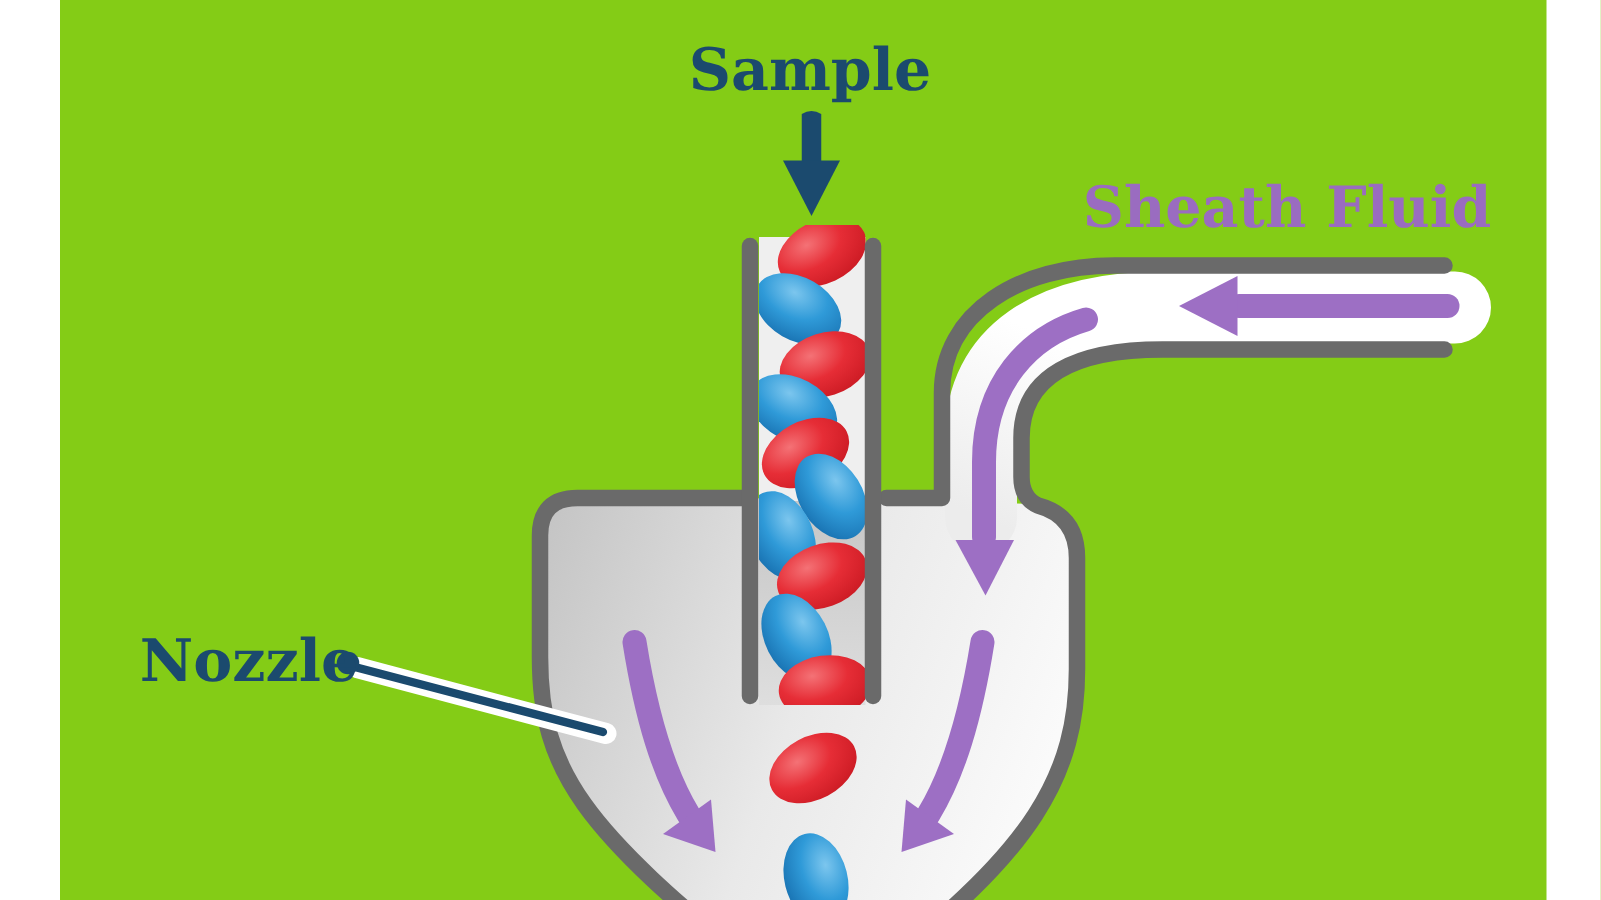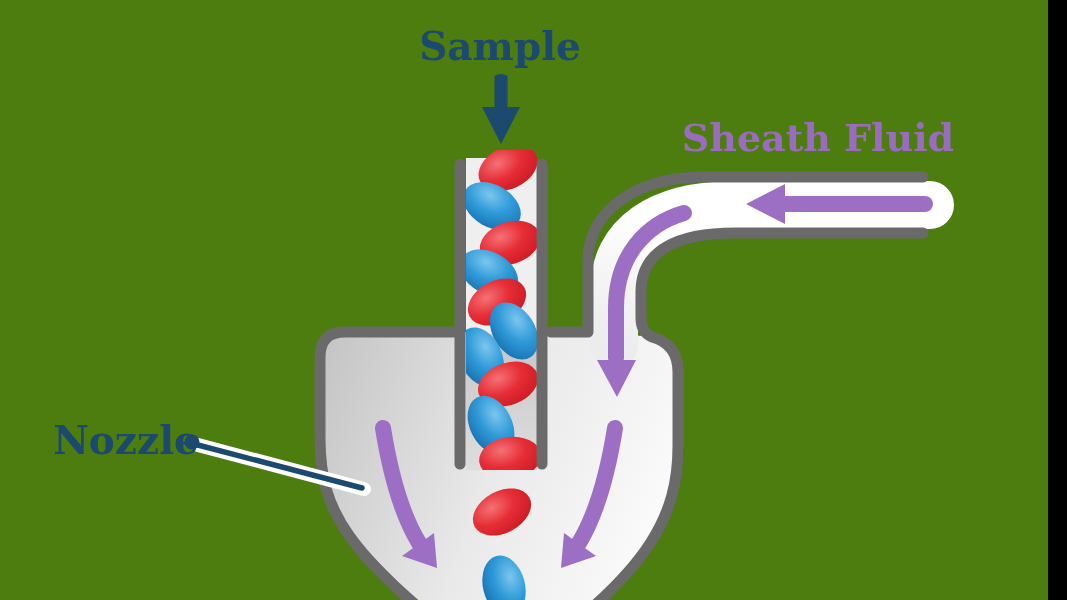--- a/index.html
+++ b/index.html
@@ -1,17 +1,17 @@
 <!DOCTYPE html>
 <html><head>
 <meta charset="utf-8">
 <style>
   html,body{margin:0;padding:0;background:#ffffff;}
-  .stage{position:relative;width:1067px;height:600px;overflow:hidden;background:#4d7c0f;
-         font-family:"DejaVu Serif","Liberation Serif",serif;}
+  .stage{position:relative;width:991px;height:600px;overflow:hidden;background:#84cc16;
+         font-family:"DejaVu Serif","Liberation Serif",serif;margin-left:40px;}
   svg{display:block}
   text{font-family:"DejaVu Serif","Liberation Serif",serif;font-weight:bold;}
 </style>
 </head>
 <body>
 
 <div class="stage">
 <svg width="1067" height="600" viewBox="0 0 1067 600">
   <defs>
     <linearGradient id="gradBody" x1="0" y1="0" x2="1" y2="0.35">

